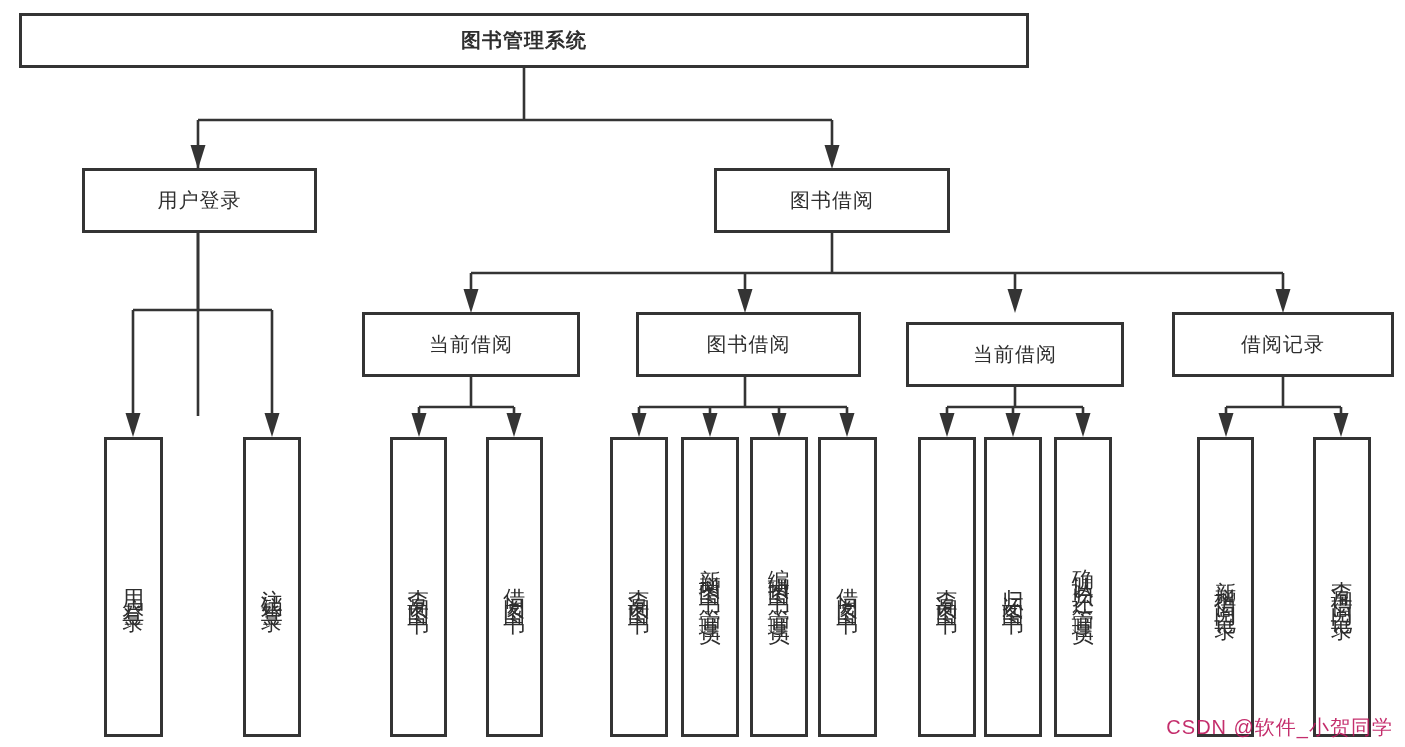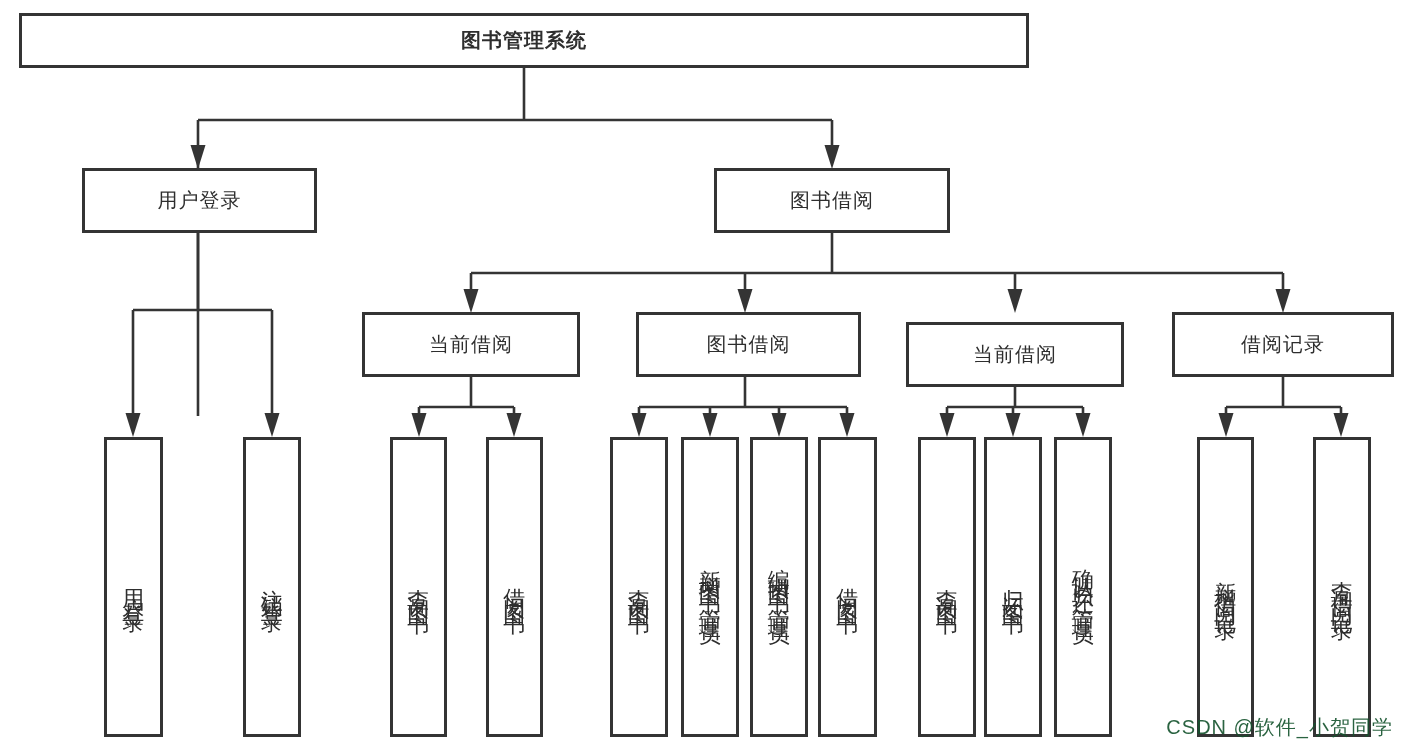--- a/index.html
+++ b/index.html
@@ -45,21 +45,21 @@
     font-size: 22px;
     line-height: 1.15;
     letter-spacing: 8px;
     color: #2e2e2e;
   }
   .watermark {
     position: absolute;
     right: 12px;
     bottom: 6px;
     font-size: 20px;
-    color: #14532d;
+    color: #be185d;
     letter-spacing: 1px;
     white-space: nowrap;
     opacity: 0.9;
   }
 </style>
 </head>
 <body>
 
 <div class="stage">
 

